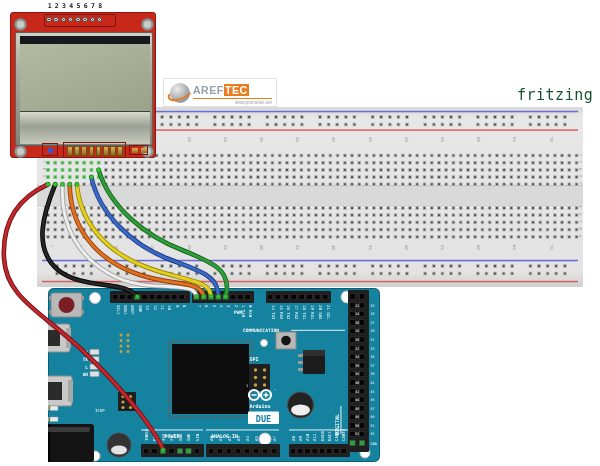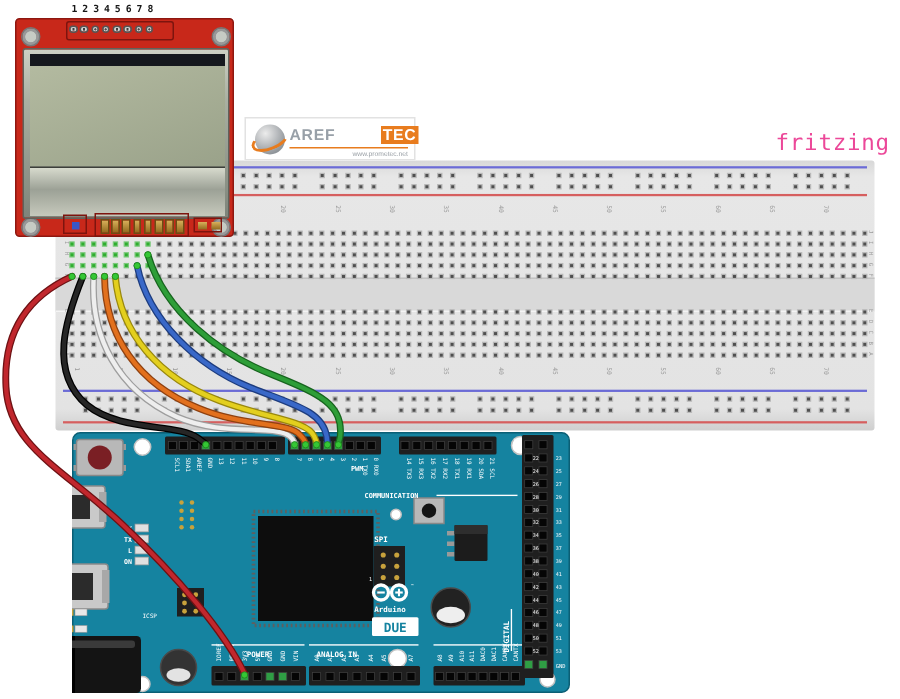--- a/index.html
+++ b/index.html
@@ -41,26 +41,26 @@
   .lcd .comp-r i{position:absolute;top:1.5px;width:6px;height:5.5px;background:linear-gradient(180deg,#d8b05a,#916a1e);}
   
   .prom{position:absolute;left:163px;top:78px;width:114px;height:29px;background:#fff;
       border:1px solid #e2e2e2;}
   .prom .globe{position:absolute;left:6px;top:4px;width:20px;height:20px;border-radius:50%;
       background:radial-gradient(circle at 35% 30%,#ececec,#8f9499 75%);}
   .prom .swoosh{position:absolute;left:3px;top:8px;width:26px;height:13px;border:2px solid #e87c1e;
       border-radius:50%;border-top-color:transparent;border-right-color:transparent;transform:rotate(-22deg);}
   .prom .line1{position:absolute;left:29px;top:5px;font-size:10.5px;font-weight:bold;letter-spacing:0.5px;
       color:#98a0a8;white-space:nowrap;}
-  .prom .tec{background:#e87c1e;color:#fff;padding:0 1.5px;margin-left:30px;}
+  .prom .tec{background:#e87c1e;color:#fff;padding:0 1.5px;}
   .prom .rule{position:absolute;left:29px;top:18.5px;width:79px;height:1px;background:#e87c1e;}
   .prom .url{position:absolute;left:29px;top:20.5px;width:79px;font-size:4.5px;color:#9aa0a6;text-align:right;}
   
   .fritz{position:absolute;left:517px;top:86px;font-family:"DejaVu Sans Mono",monospace;
-      font-size:15px;font-weight:500;color:#ec4899;letter-spacing:0.5px;}
+      font-size:15px;font-weight:500;color:#14532d;letter-spacing:0.5px;}
 </style>
 </head>
 <body>
 
 <div id="canvas">
 
   <div class="bb">
     <div class="bb-channel"></div>
   </div>
 

